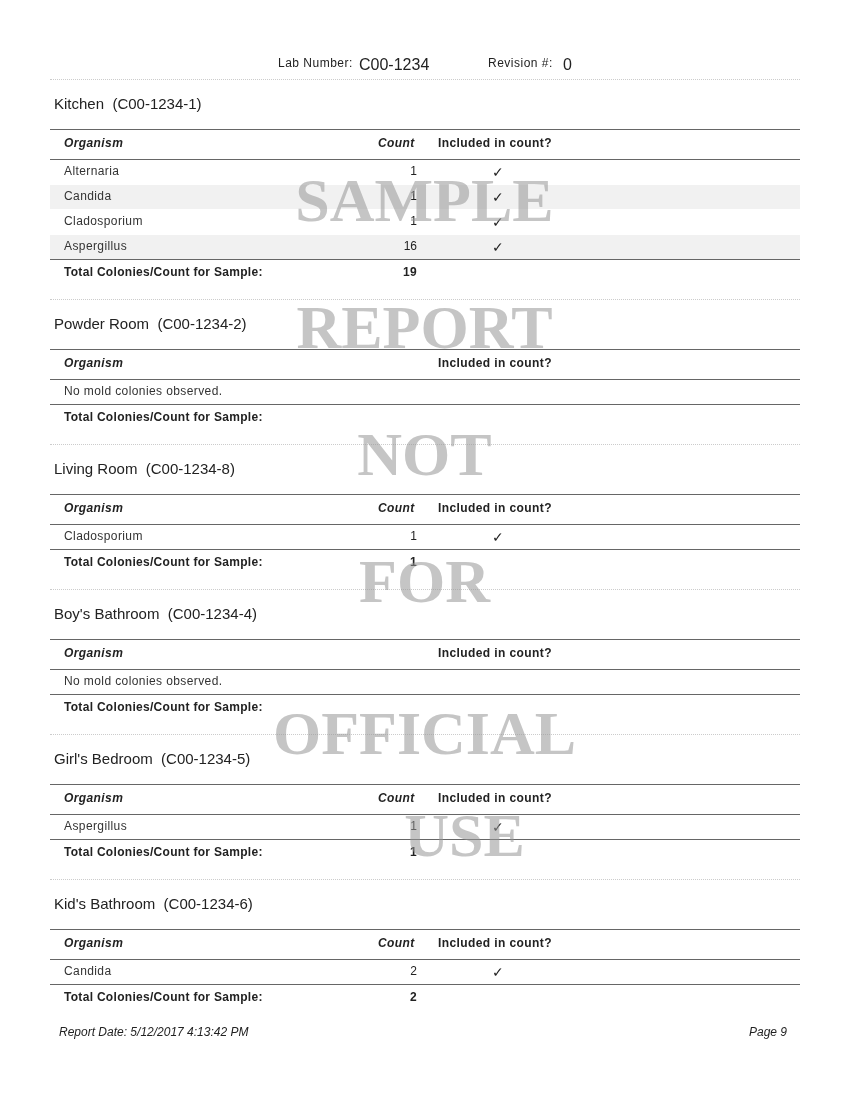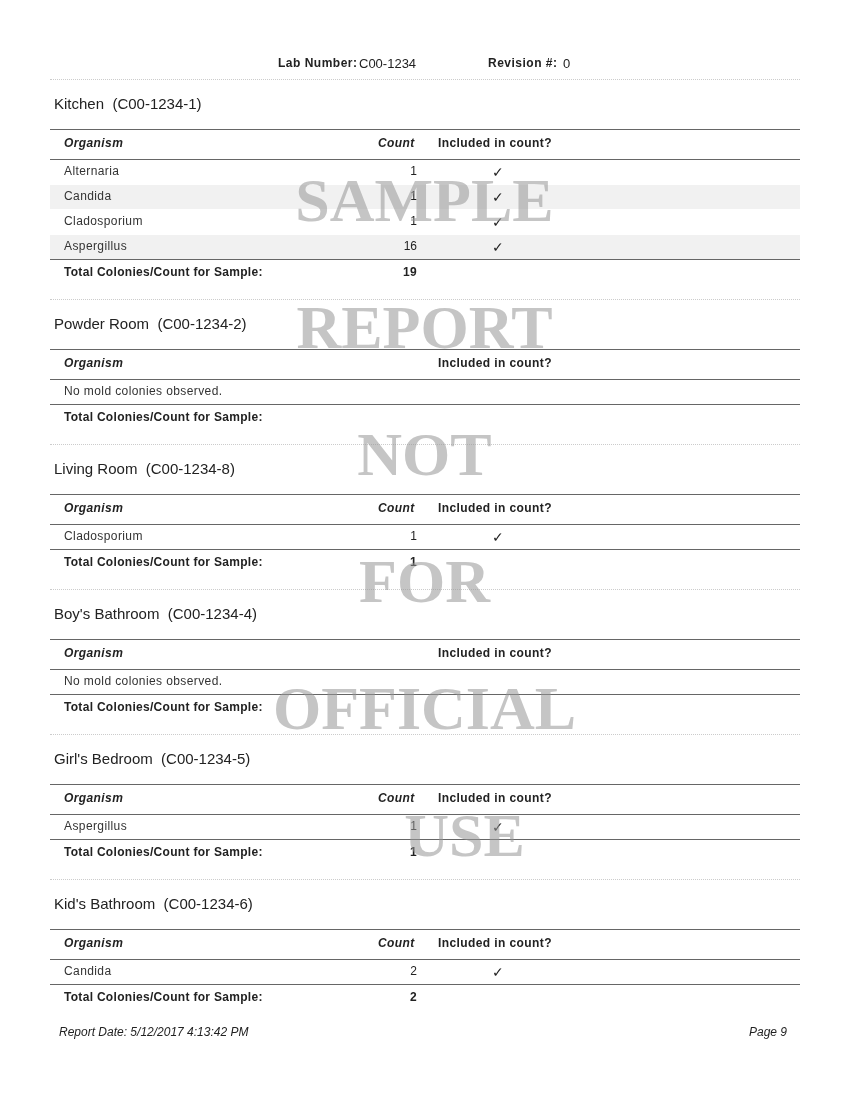--- a/index.html
+++ b/index.html
@@ -1,19 +1,19 @@
 <!DOCTYPE html>
 <html><head>
 <meta charset="utf-8">
 <style>
   html,body{margin:0;padding:0;background:#fff;}
   body{width:849px;height:1099px;position:relative;overflow:hidden;font-family:"Liberation Sans",sans-serif;color:#222;}
   .hdr{position:absolute;top:56px;left:0;width:849px;height:24px;}
-  .hdr .lbl{position:absolute;font-weight:bold;font-size:12px;letter-spacing:0.5px;padding-left:14px;}
-  .hdr .val{position:absolute;font-size:13px;}
+  .hdr .lbl{position:absolute;font-weight:normal;font-size:12px;letter-spacing:0.5px;padding-left:14px;}
+  .hdr .val{position:absolute;font-size:16px;}
   .dotline{position:absolute;left:50px;width:750px;border-top:1px dotted #ccc;height:0;}
   .sec{position:absolute;left:50px;width:750px;}
   .sec .title{position:absolute;left:4px;top:0;font-size:15px;}
   .rowline{position:absolute;left:0;width:750px;border-top:1px solid #666;height:0;}
   .th{position:absolute;font-size:12px;font-weight:bold;letter-spacing:0.4px;}
   .th.it{font-style:italic;}
   .cell{position:absolute;font-size:12px;color:#333;letter-spacing:0.4px;}
   .num{position:absolute;font-size:12px;text-align:right;width:40px;}
   .chk{position:absolute;font-size:14px;}
   .shade{position:absolute;left:0;width:750px;height:24px;background:#f1f1f1;}
@@ -127,17 +127,17 @@
   <span class="chk" style="left:442px;top:69px;">✓</span>
   <div class="rowline" style="top:89px;"></div>
   <span class="tot" style="left:14px;top:95px;">Total Colonies/Count for Sample:</span>
   <span class="tot num" style="left:327px;top:95px;">2</span>
 </div>
 
 <div class="wm" style="top:165px;">SAMPLE</div>
 <div class="wm" style="top:292px;">REPORT</div>
 <div class="wm" style="top:419px;">NOT</div>
 <div class="wm" style="top:546px;">FOR</div>
-<div class="wm" style="top:673px;">OFFICIAL</div>
+<div class="wm" style="top:698px;">OFFICIAL</div>
 <div class="wm" style="top:800px;padding-left:40px;">USE</div>
 
 <span class="foot" style="left:59px;">Report Date: 5/12/2017 4:13:42 PM</span>
 <span class="foot" style="left:749px;">Page 9</span>
 
 </body></html>

